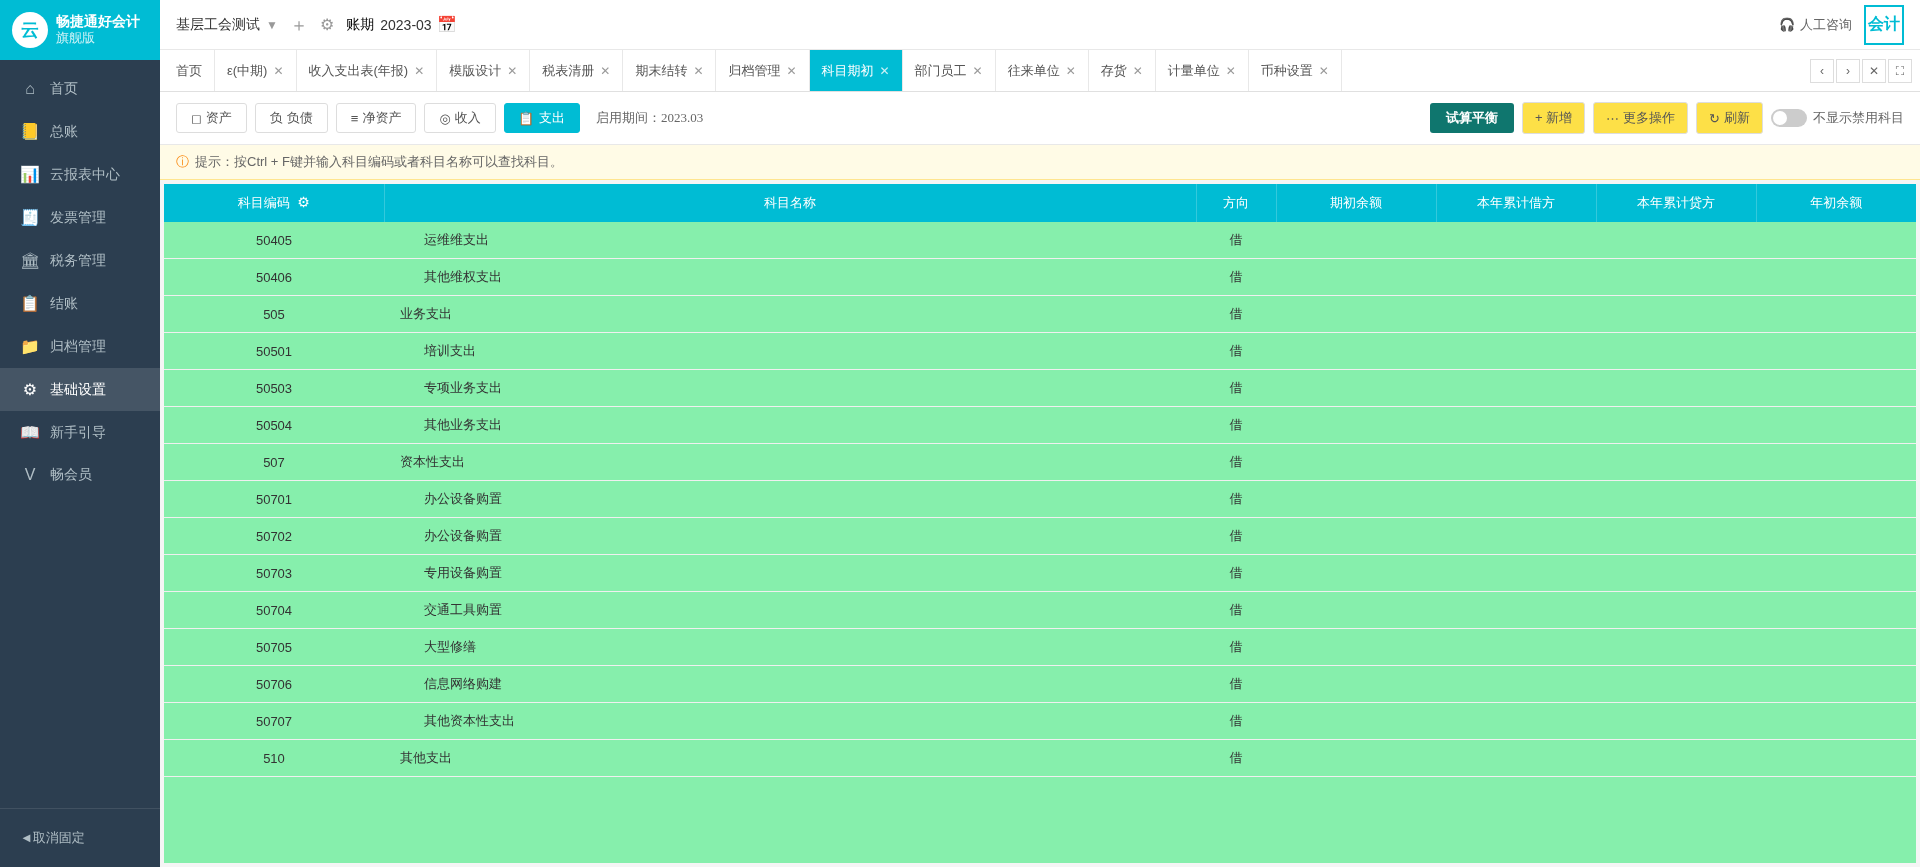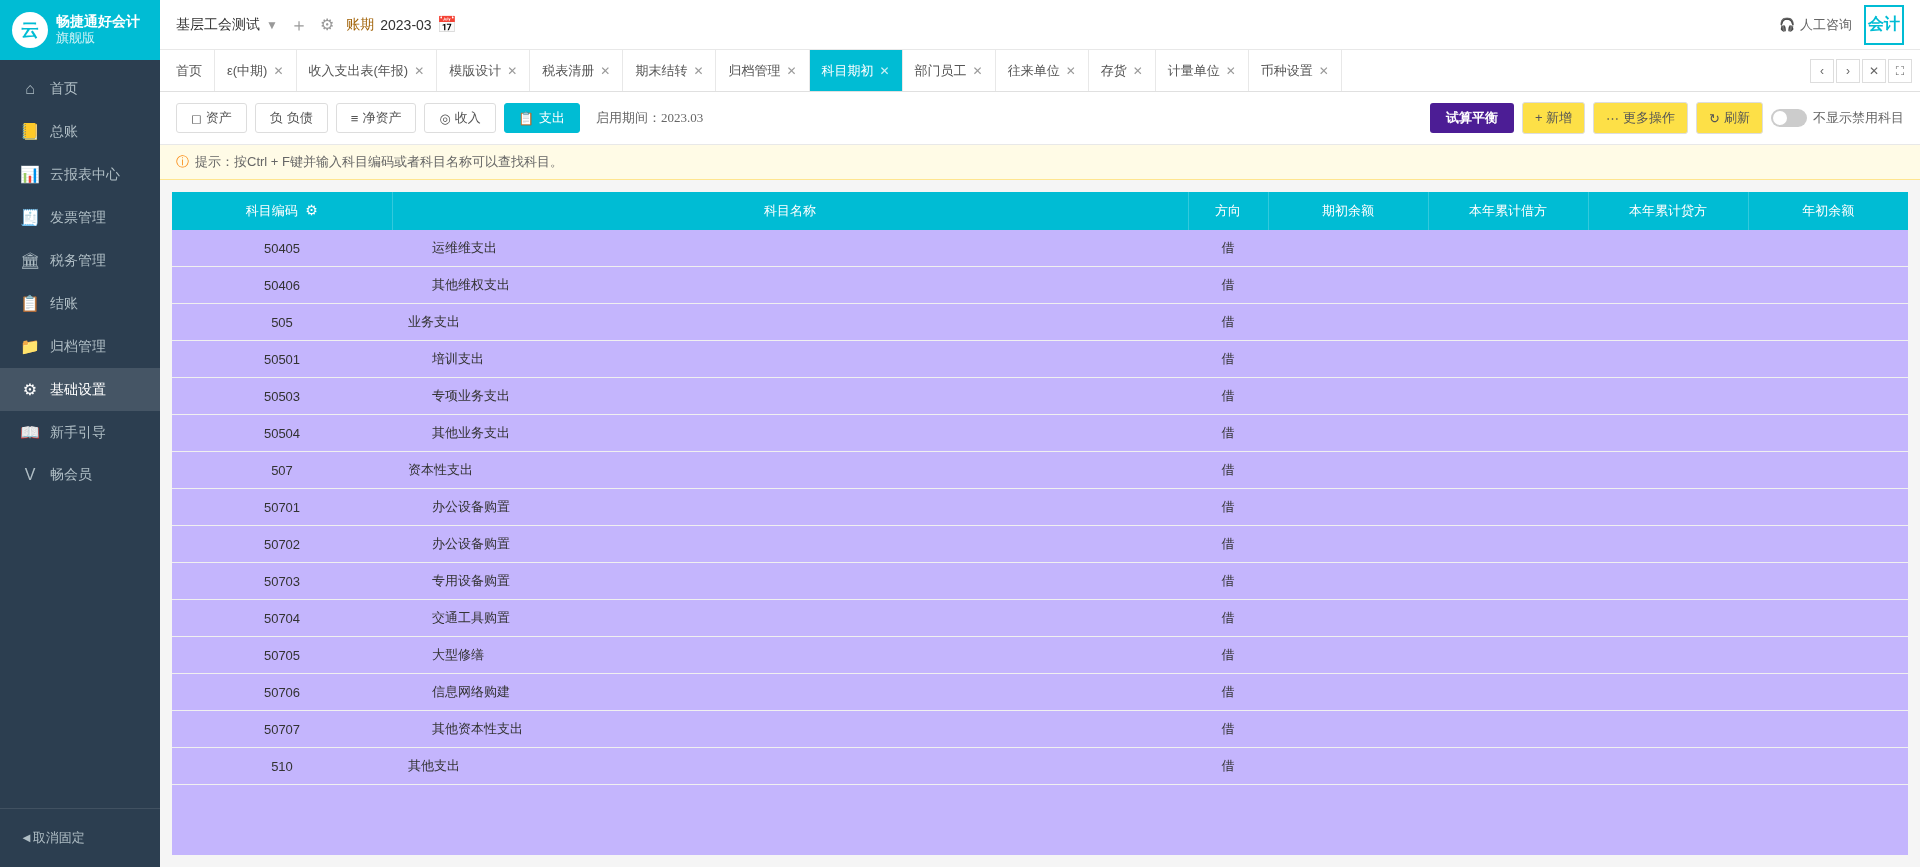--- a/index.html
+++ b/index.html
@@ -66,21 +66,21 @@
       display: flex; align-items: center; gap: 6px;
       font-size: 14px; color: #333; cursor: pointer;
     }
     .topbar-company .arrow { color: #999; font-size: 12px; }
     .topbar-add { color: #999; font-size: 18px; cursor: pointer; }
     .topbar-settings { color: #999; font-size: 16px; cursor: pointer; }
     .topbar-period {
       display: flex; align-items: center; gap: 6px;
       font-size: 14px; color: #333;
     }
-    .topbar-period .period-label { color: #a16207; }
+    .topbar-period .period-label { color: #000000; }
     .topbar-period .calendar-icon { color: #00bcd4; font-size: 16px; }
     .topbar-right {
       margin-left: auto;
       display: flex; align-items: center; gap: 12px;
     }
     .topbar-service {
       display: flex; align-items: center; gap: 4px;
       color: #666; font-size: 13px; cursor: pointer;
     }
     .topbar-kuaiji {
@@ -162,21 +162,21 @@
       margin-left: 8px;
       color: #666;
       font-size: 13px;
       font-family: Liberation Serif, serif;
     }
     .filter-bar .actions {
       margin-left: auto;
       display: flex; align-items: center; gap: 8px;
     }
     .btn-primary {
-      background: #4c1d95;
+      background: #0f766e;
       color: white;
       border: none;
       padding: 6px 16px;
       border-radius: 3px;
       cursor: pointer;
       font-size: 13px;
       font-weight: bold;
     }
     .btn-secondary {
       background: #fde047;
@@ -216,21 +216,21 @@
       padding: 8px 16px;
       display: flex;
       align-items: center;
       gap: 6px;
       font-size: 13px;
       color: #666;
     }
     .hint-icon { color: #fa8c16; }
 
     
-    .table-container { flex: 1; overflow-y: auto; background: #c4b5fd; margin: 12px; }
+    .table-container { flex: 1; overflow-y: auto; background: #86efac; margin: 4px; }
     table { width: 100%; border-collapse: collapse; }
     thead tr { background: #00bcd4; color: white; }
     thead th {
       padding: 10px 16px;
       text-align: center;
       font-weight: normal;
       font-size: 13px;
       border-right: 1px solid rgba(255,255,255,0.2);
     }
     thead th:last-child { border-right: none; }

